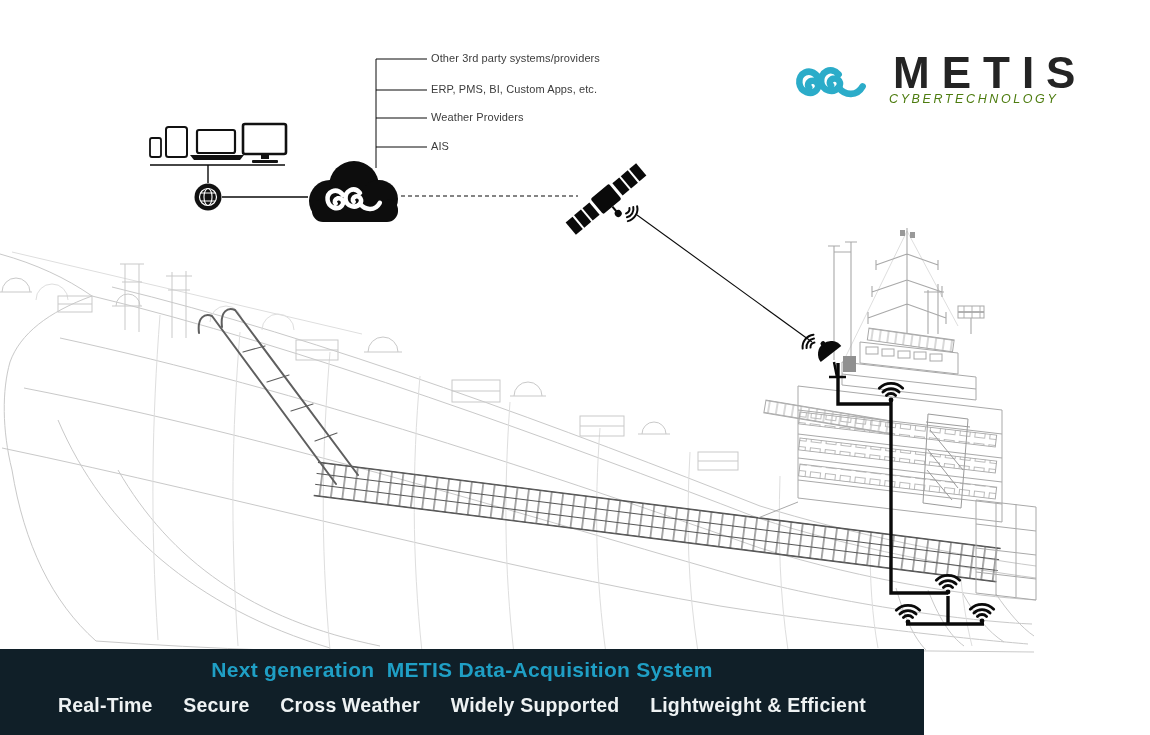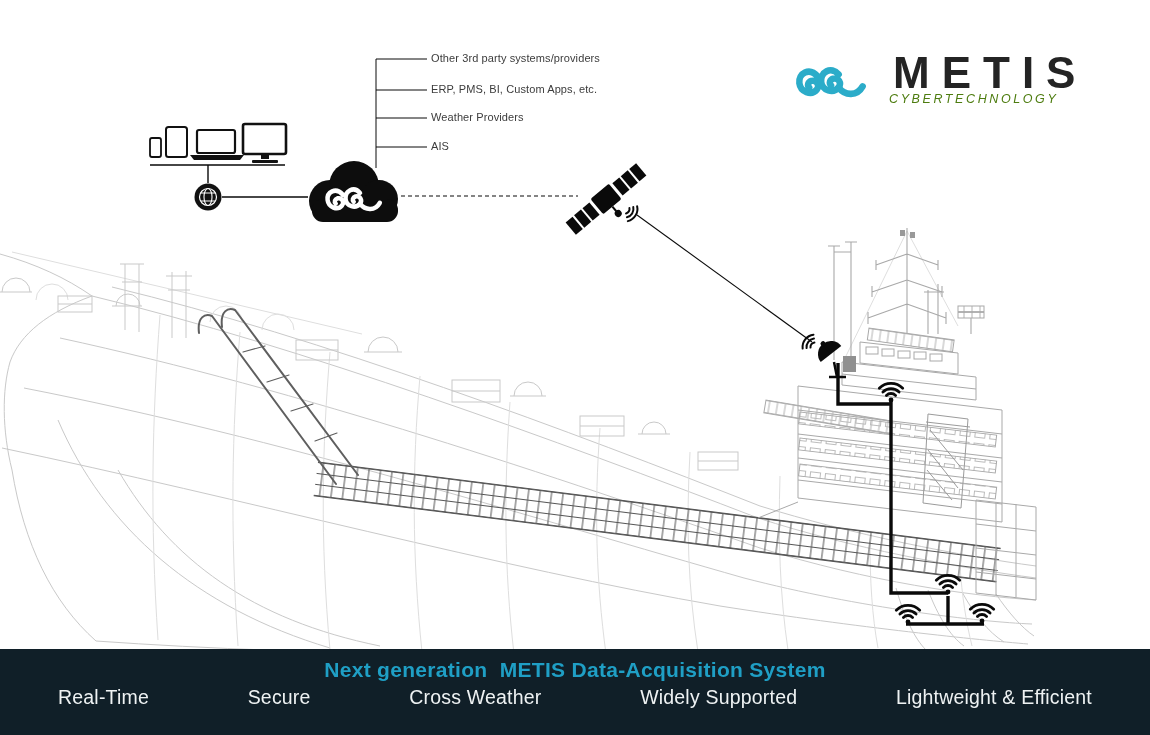--- a/index.html
+++ b/index.html
@@ -11,26 +11,26 @@
   .src-label { position:absolute; left:431px; font-size:11px; line-height:13px;
                color:#3c3c3c; letter-spacing:.1px; }
 
   .logo { position:absolute; left:795px; top:48px; width:300px; height:64px; }
   .logo-wave { position:absolute; left:0; top:13px; }
   .logo-name { position:absolute; left:74px; top:0px; font-size:44px; font-weight:bold;
                letter-spacing:12px; color:#242424;margin-left:24px; }
   .logo-sub  { position:absolute; left:94px; top:44px; font-size:12.5px; font-style:italic;
                letter-spacing:2.6px; color:#4d7c0f; }
 
-  .banner { position:absolute; left:0; top:649px; width:1150px; height:86px;
+  .banner { position:absolute; left:0; top:649px; width:924px; height:86px;
             background:#101f28; }
   .banner-heading { margin-top:9px; text-align:center; font-size:21px; font-weight:bold;
                     color:#1f9fc5; letter-spacing:.3px; white-space:pre; }
-  .features { display:flex; justify-content:space-between; padding:0 58px; margin-top:4px;
-              font-size:19.5px; font-weight:normal; color:#eef2f3; letter-spacing:.2px;text-align:right; }
+  .features { display:flex; justify-content:space-between; padding:0 58px; margin-top:12px;
+              font-size:19.5px; font-weight:bold; color:#eef2f3; letter-spacing:.2px;text-align:right; }
 </style>
 </head>
 <body>
 
 <div class="stage">
 
 <svg class="scene" width="1150" height="735" viewBox="0 0 1150 735">
   <defs>
 
     <g id="wifi" fill="none" stroke="#0a0a0a" stroke-linecap="round">

